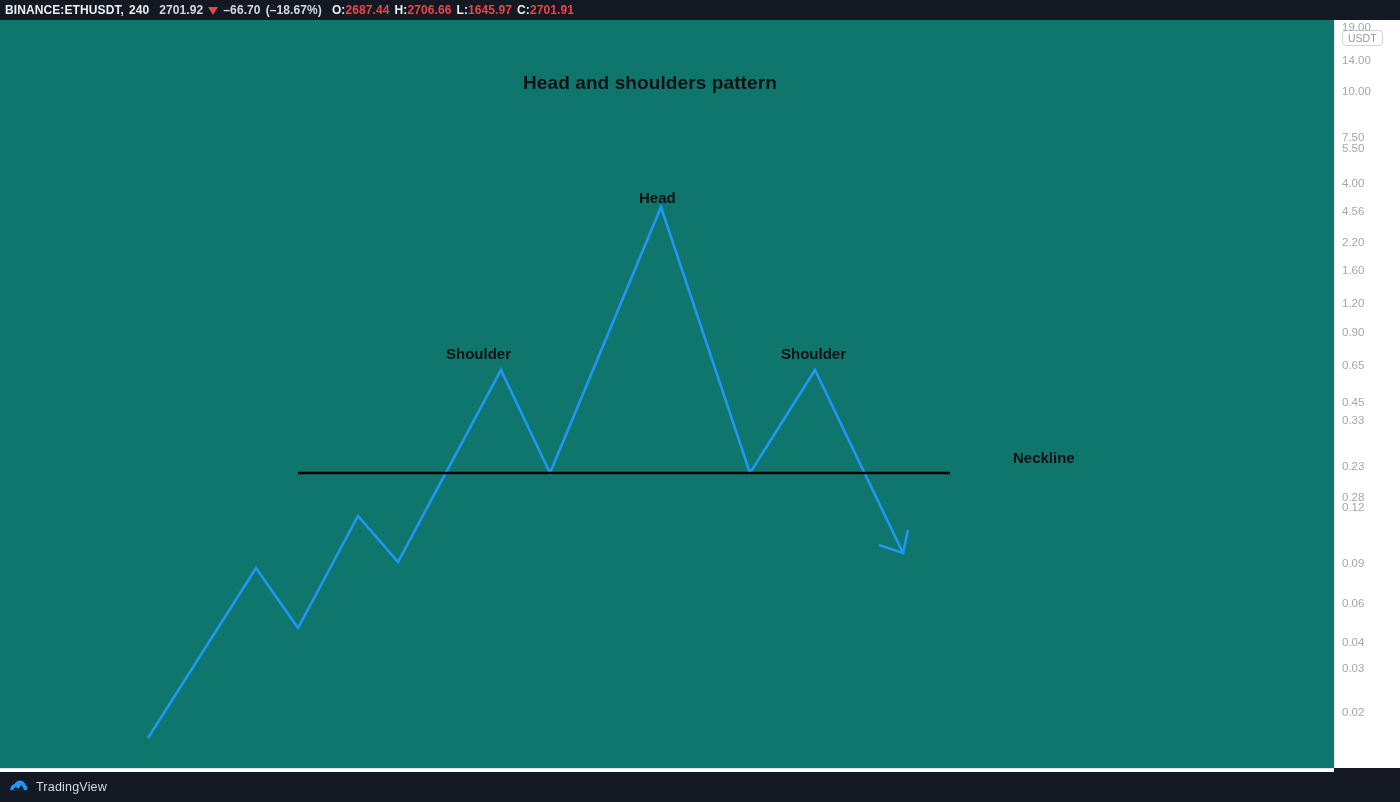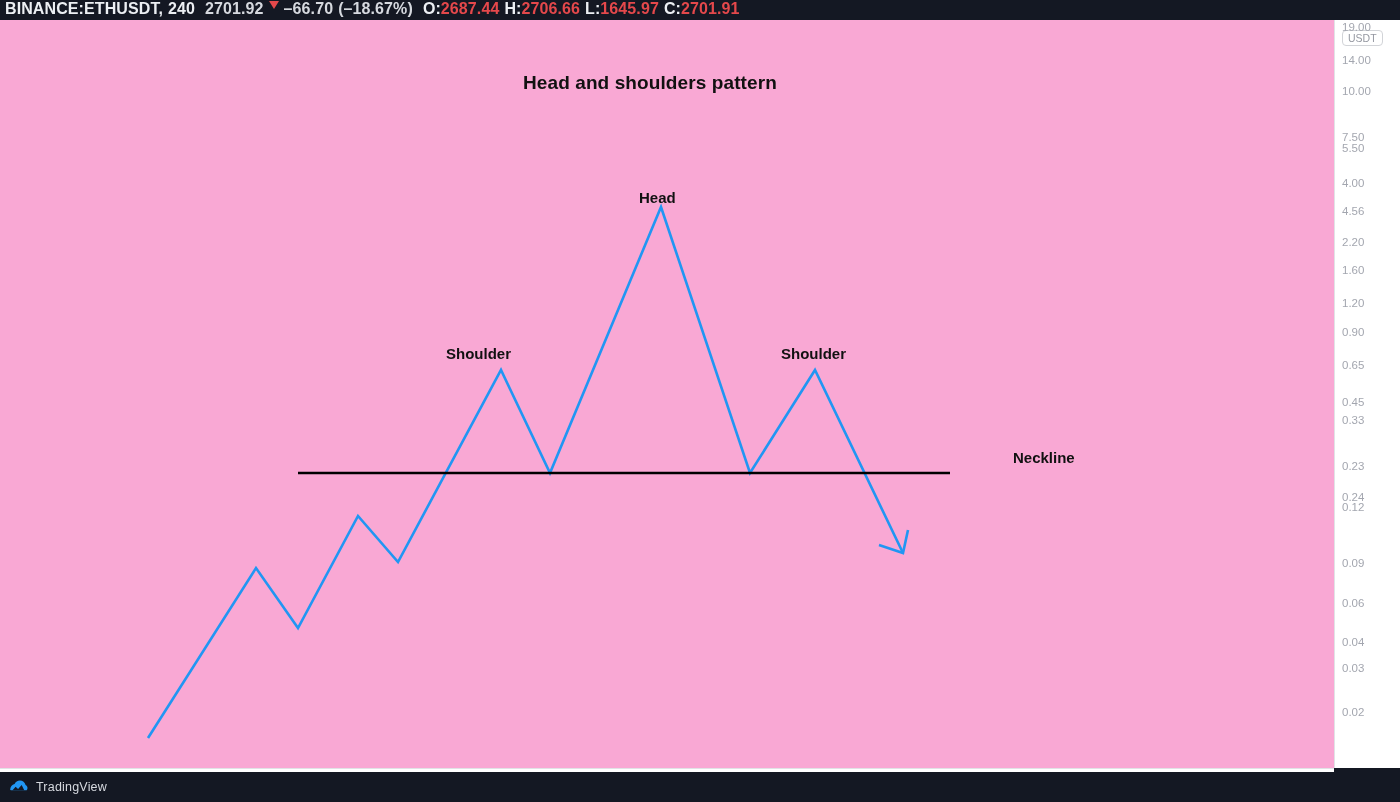--- a/index.html
+++ b/index.html
@@ -21,25 +21,25 @@
   }
 
   
   #legend-bar {
     position: absolute;
     left: 0; top: 0;
     width: 1400px;
     height: 20px;
     background: #141823;
     display: flex;
-    align-items: flex-start;
+    align-items: center;
     padding-left: 5px;
     box-sizing: border-box;
     white-space: nowrap;
-    font-size: 16px;
+    font-size: 12px;
     font-weight: bold;
     color: #e8eaee;
     letter-spacing: 0.1px;
   }
   #legend-bar .sep { display: inline-block; width: 5px; }
   .legend-white { color: #eceff3; }
   .legend-dim   { color: #d6d9df; font-weight: bold; }
   .legend-red   { color: #e4484b; font-weight: bold; }
   .legend-key   { color: #eceff3; font-weight: bold; }
   #down-triangle {
@@ -52,21 +52,21 @@
     position: relative;
     top: 1px;
   }
 
   
   #chart-pane {
     position: absolute;
     left: 0; top: 20px;
     width: 1334px;
     height: 748px;
-    background: #f9a8d4;
+    background: #0f766e;
   }
   #plot-svg {
     position: absolute;
     left: 0; top: 0;
     width: 1334px;
     height: 748px;
     display: block;
   }
 
   
@@ -225,21 +225,21 @@
         <div class="price-tick" style="top: 163px;">4.00</div>
         <div class="price-tick" style="top: 191px;">4.56</div>
         <div class="price-tick" style="top: 222px;">2.20</div>
         <div class="price-tick" style="top: 250px;">1.60</div>
         <div class="price-tick" style="top: 283px;">1.20</div>
         <div class="price-tick" style="top: 312px;">0.90</div>
         <div class="price-tick" style="top: 345px;">0.65</div>
         <div class="price-tick" style="top: 382px;">0.45</div>
         <div class="price-tick" style="top: 400px;">0.33</div>
         <div class="price-tick" style="top: 446px;">0.23</div>
-        <div class="price-tick" style="top: 477px;">0.24</div>
+        <div class="price-tick" style="top: 477px;">0.28</div>
         <div class="price-tick" style="top: 487px;">0.12</div>
         <div class="price-tick" style="top: 543px;">0.09</div>
         <div class="price-tick" style="top: 583px;">0.06</div>
         <div class="price-tick" style="top: 622px;">0.04</div>
         <div class="price-tick" style="top: 648px;">0.03</div>
         <div class="price-tick" style="top: 692px;">0.02</div>
       </div>
   </div>
 
   <div id="time-axis">

